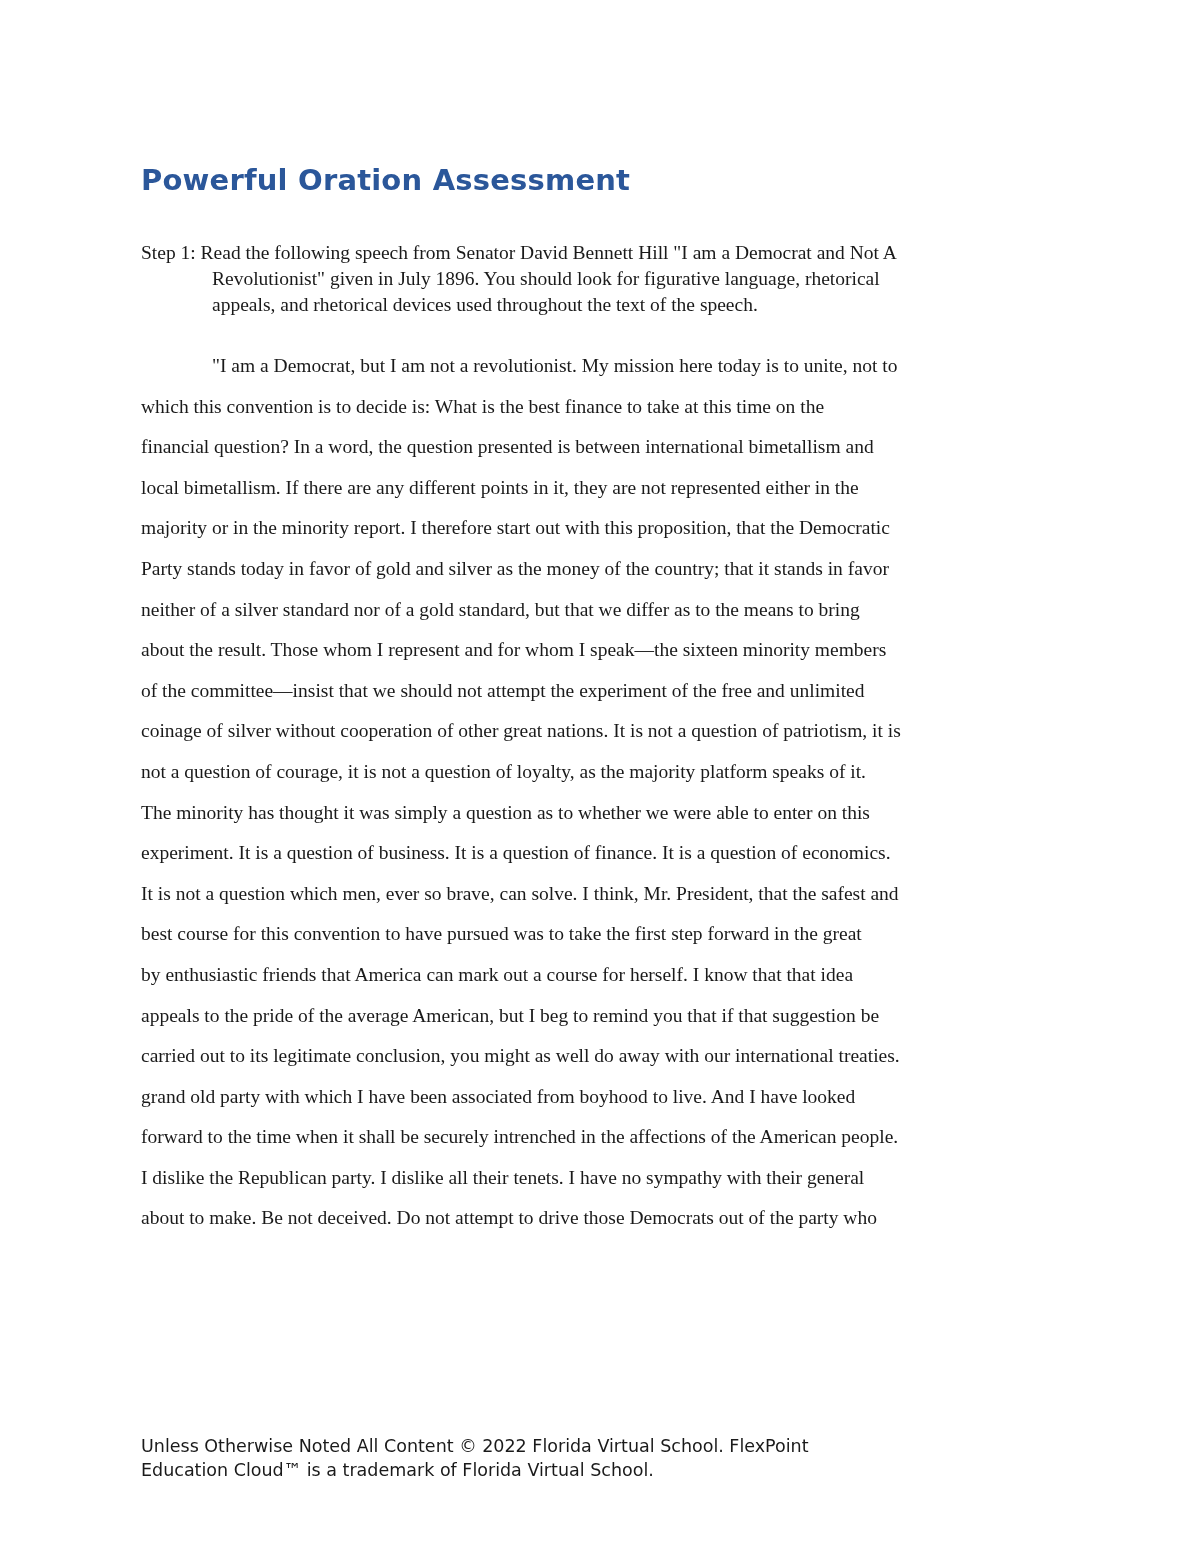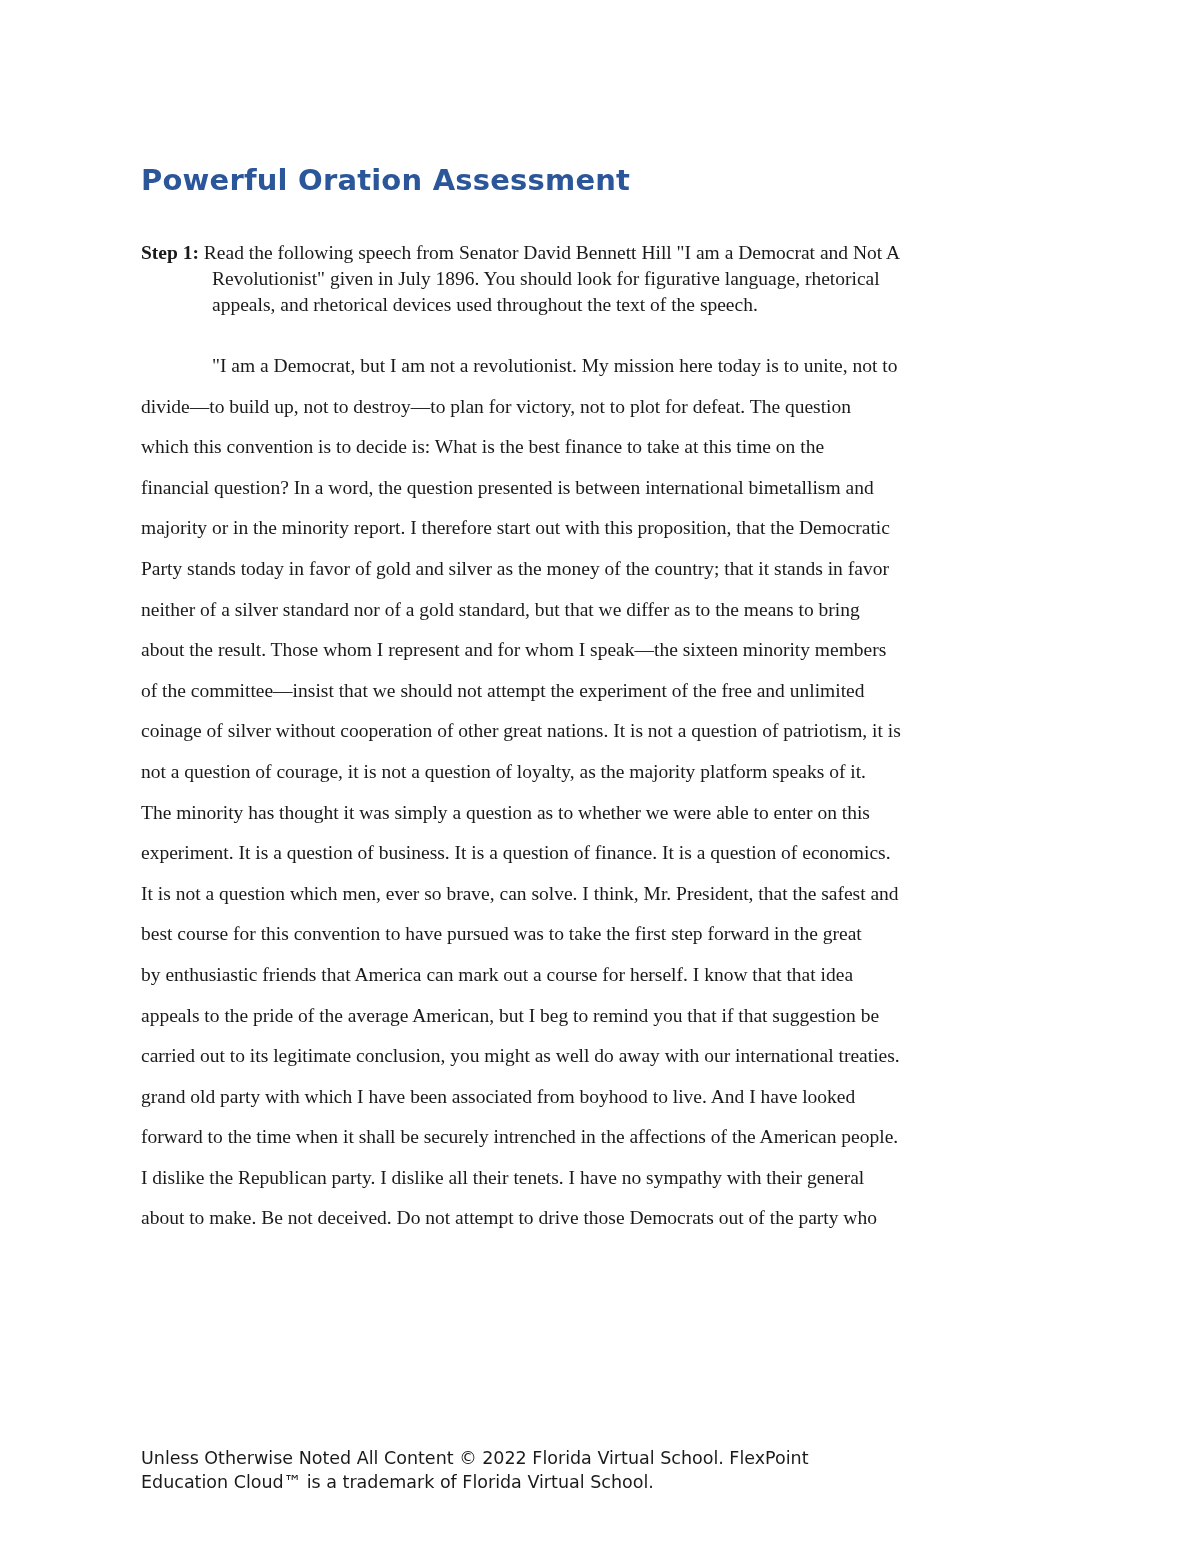--- a/index.html
+++ b/index.html
@@ -42,21 +42,21 @@
       font-family: "Liberation Serif", serif;
       font-size: 19.5px;
       line-height: 26px;
       color: #1a1a1a;
     }
     .step-row {
       display: block;
       white-space: nowrap;
     }
     .step-label {
-      font-weight: bold;
+      font-weight: normal;
     }
     .step-indent {
       display: block;
       padding-left: 71px;
       white-space: nowrap;
     }
     .speech {
       position: absolute;
       left: 141px;
       top: 346px;
@@ -75,21 +75,20 @@
     }
     .footer {
       position: absolute;
       left: 141px;
       top: 1434px;
       width: 900px;
       font-family: "DejaVu Sans", sans-serif;
       font-size: 17.5px;
       line-height: 24px;
       color: #1a1a1a;
-      margin-top: 12px;
     }
     .footer-line {
       display: block;
       white-space: nowrap;
     }
   </style>
 </head>
 <body>
 
 <div class="page">
@@ -98,23 +97,23 @@
 
   <div class="step">
     <span class="step-row"><span class="step-label">Step 1:</span><span> Read the following speech from Senator David Bennett Hill "I am a Democrat and Not A</span></span>
     <span class="step-indent">Revolutionist" given in July 1896. You should look for figurative language, rhetorical</span>
     <span class="step-indent">appeals, and rhetorical devices used throughout the text of the speech.</span>
   </div>
 
   <div class="speech">
     <div>
       <span class="speech-line indent">"I am a Democrat, but I am not a revolutionist. My mission here today is to unite, not to</span>
-      <span class="speech-line">divide—to build up, not to destroy—to plan for victory, not to plot for defeat. The question</span>
       <span class="speech-line">which this convention is to decide is: What is the best finance to take at this time on the</span>
       <span class="speech-line">financial question? In a word, the question presented is between international bimetallism and</span>
+      <span class="speech-line">local bimetallism. If there are any different points in it, they are not represented either in the</span>
       <span class="speech-line">majority or in the minority report. I therefore start out with this proposition, that the Democratic</span>
       <span class="speech-line">Party stands today in favor of gold and silver as the money of the country; that it stands in favor</span>
       <span class="speech-line">neither of a silver standard nor of a gold standard, but that we differ as to the means to bring</span>
       <span class="speech-line">about the result. Those whom I represent and for whom I speak—the sixteen minority members</span>
       <span class="speech-line">of the committee—insist that we should not attempt the experiment of the free and unlimited</span>
       <span class="speech-line">coinage of silver without cooperation of other great nations. It is not a question of patriotism, it is</span>
       <span class="speech-line">not a question of courage, it is not a question of loyalty, as the majority platform speaks of it.</span>
       <span class="speech-line">The minority has thought it was simply a question as to whether we were able to enter on this</span>
       <span class="speech-line">experiment. It is a question of business. It is a question of finance. It is a question of economics.</span>
       <span class="speech-line">It is not a question which men, ever so brave, can solve. I think, Mr. President, that the safest and</span>

